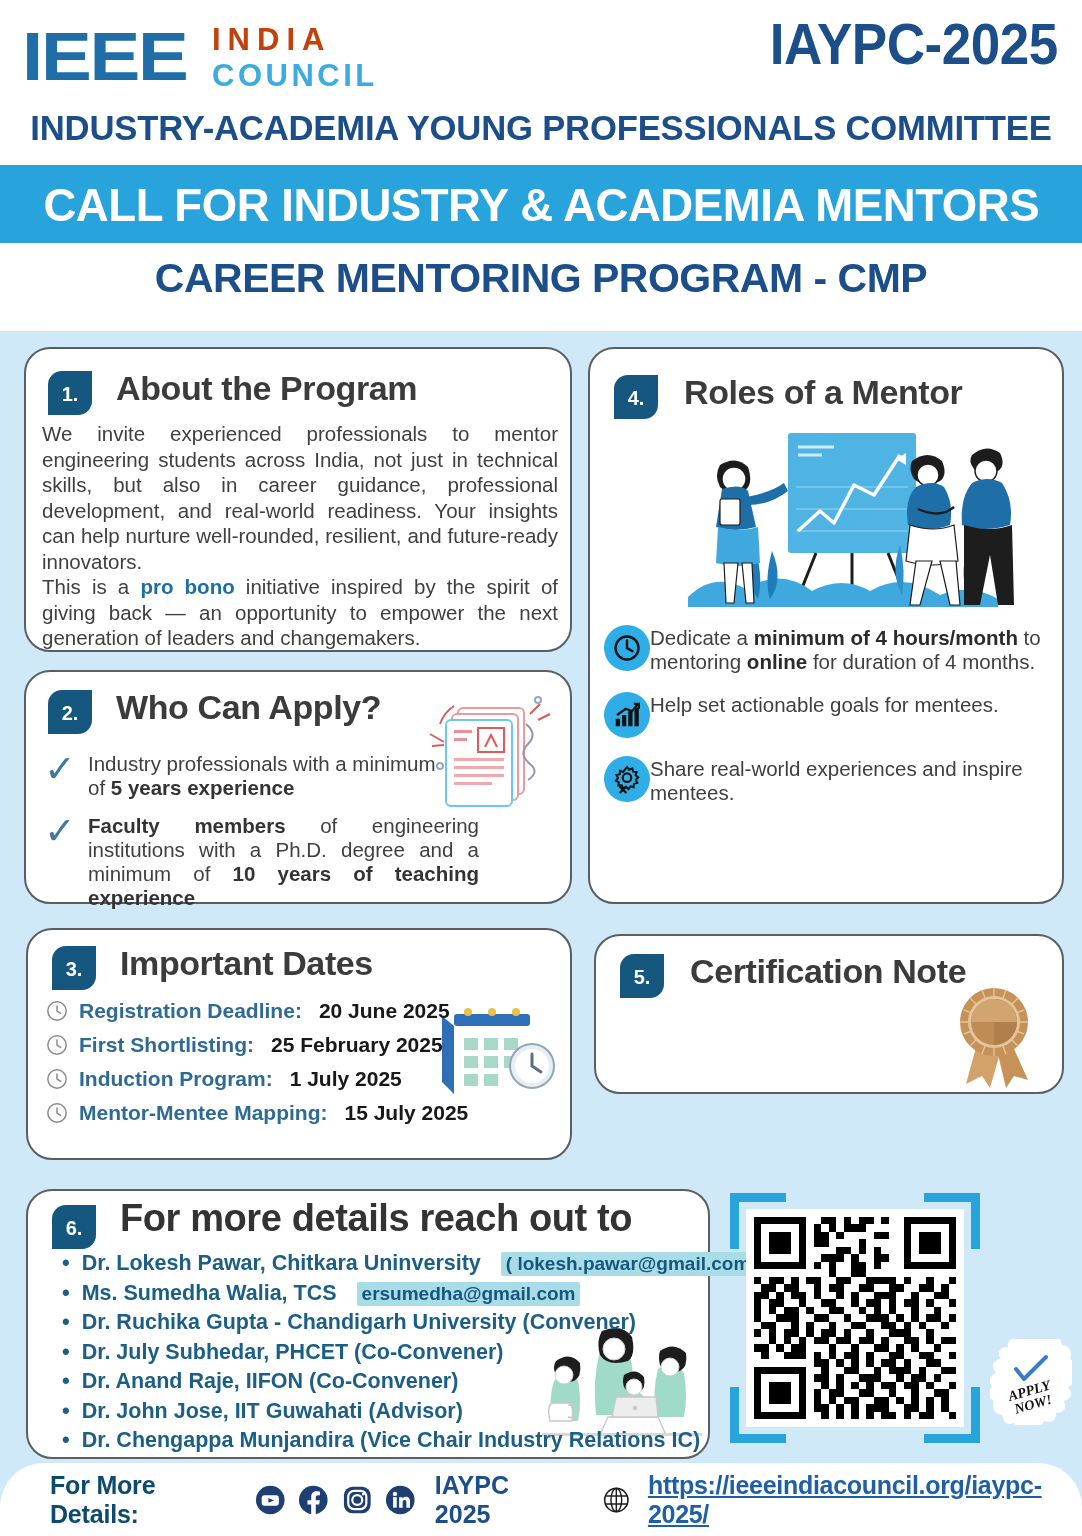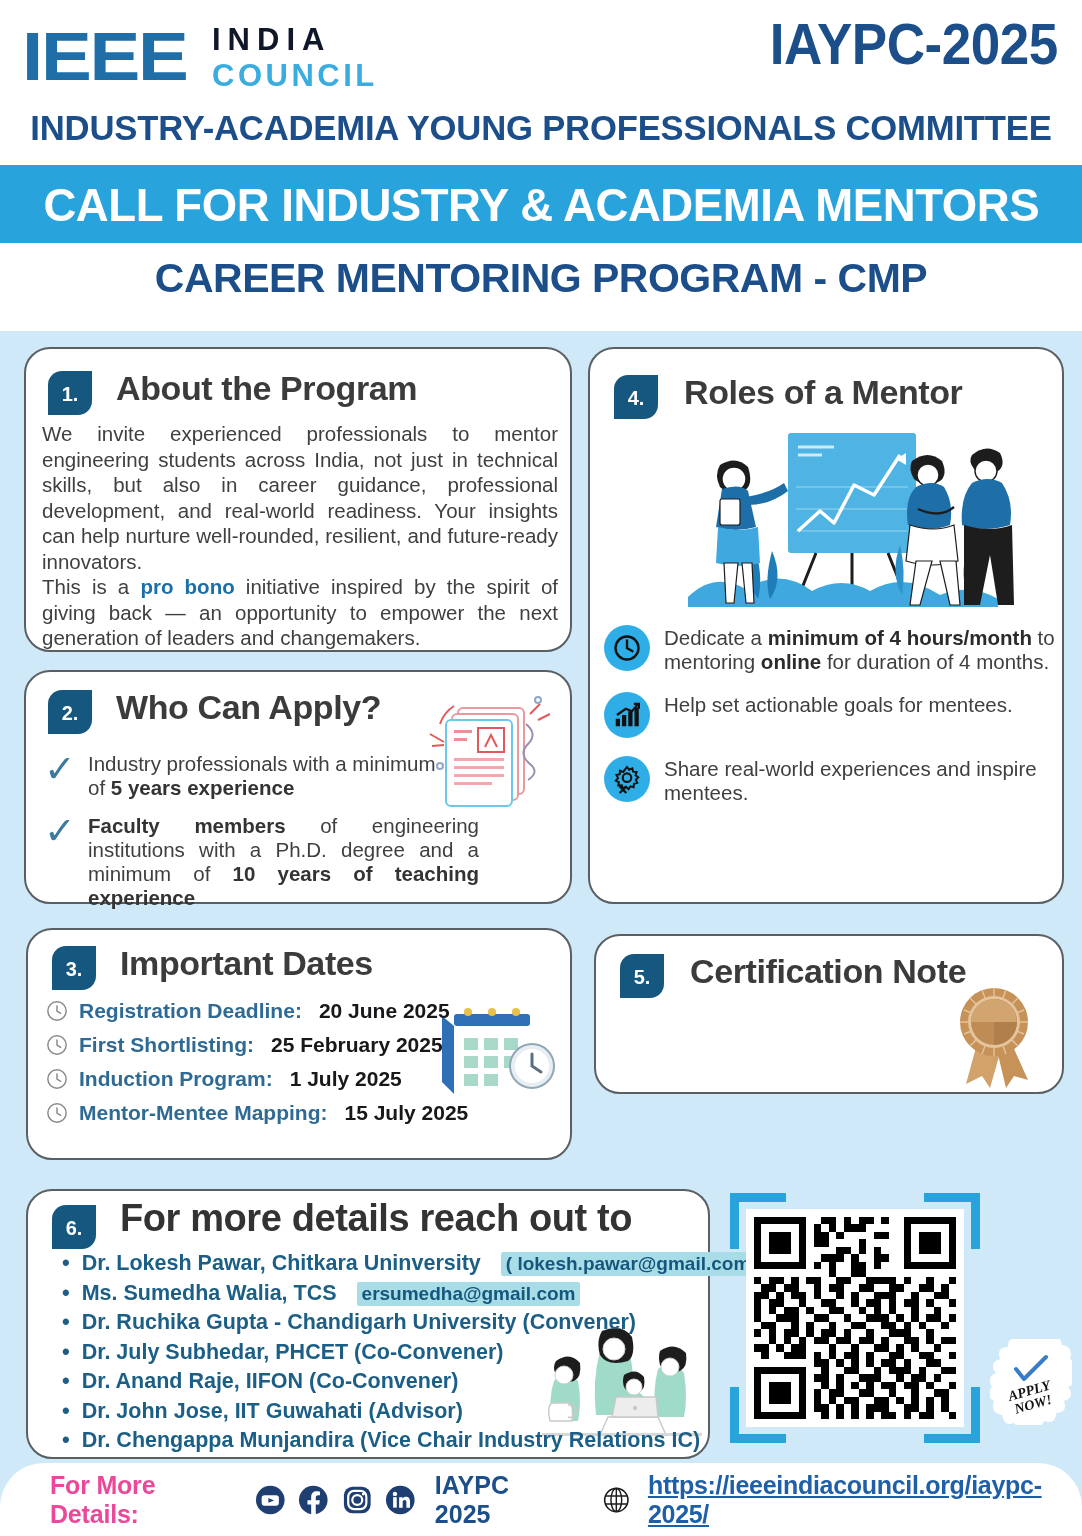--- a/index.html
+++ b/index.html
@@ -26,21 +26,21 @@
     position:absolute; left:22px; top:16px;
     font-family:"Liberation Sans", sans-serif;
     font-weight:bold; font-size:68px; letter-spacing:-2px;
     color:#1F6EA8;
     transform:scaleX(1.12);
     transform-origin:left center;
     line-height:1;
   }
   .ieee-sub { position:absolute; left:212px; top:18px; line-height:1; }
   .ieee-sub .l1 {
-    font-size:31px; font-weight:bold; color:#0f172a; letter-spacing:7px;
+    font-size:31px; font-weight:bold; color:#c2410c; letter-spacing:7px;
   }
   .ieee-sub .l2 {
     font-size:31px; font-weight:bold; color:#3AACE0; letter-spacing:3.5px;
     margin-top:5px;
   }
   .iaypc-title {
     position:absolute; right:24px; top:16px;
     font-size:57px; font-weight:bold; color:#1C4E8A;
     letter-spacing:-0.5px;
     transform:scaleX(0.93); transform-origin:right center;
@@ -131,21 +131,21 @@
   .date-label { font-size:21px; font-weight:bold; color:#2E6A94; }
   .date-val { font-size:21px; font-weight:bold; color:#18181a; margin-left:6px; }
   .cal-art { position:absolute; right:12px; top:72px; width:118px; height:108px; }
 
   
   #card4 { left:588px; top:16px; width:476px; height:557px; }
   #card4 .num-badge { left:24px; top:26px; }
   #card4 .card-title { left:94px; top:24px; }
   .mentor-art { position:absolute; left:78px; top:78px; width:350px; height:188px; }
   .role-list { position:absolute; left:14px; top:276px; width:452px; }
-  .role-row { display:flex; gap:14px; margin-bottom:18px; }
+  .role-row { display:flex; margin-bottom:18px; }
   .role-ic {
     width:46px; height:46px; flex:0 0 46px; border-radius:50%;
     background:#2EADE6; display:flex; align-items:center; justify-content:center;
   }
   .role-text { font-size:20.5px; line-height:24px; color:#3f3f3f; padding-top:1px; }
   .role-text b { color:#2b2b2b; }
 
   
   #card5 { left:594px; top:603px; width:470px; height:160px; }
   #card5 .num-badge { left:24px; top:18px; }
@@ -186,21 +186,21 @@
   .qr-brackets i.br { right:0; bottom:0; border-left:none; border-top:none; }
   .qr-img { position:absolute; left:16px; top:16px; width:218px; height:218px; background:#fff; }
   .apply-badge { position:absolute; left:990px; top:1008px; width:82px; height:86px; }
 
   
   .footer {
     position:absolute; left:0; bottom:0; width:1082px; height:73px;
     background:#ffffff; border-radius:44px 44px 0 0;
     display:flex; align-items:center; padding-left:50px; gap:13px;
   }
-  .footer-label { font-size:25px; font-weight:bold; color:#ec4899; letter-spacing:-0.2px; }
+  .footer-label { font-size:25px; font-weight:bold; color:#0c4a6e; letter-spacing:-0.2px; }
   .soc { width:32px; height:32px; }
   .iaypc-foot { font-size:25px; font-weight:bold; color:#1C4E8A; margin-left:6px; }
   .globe-ic { width:30px; height:30px; margin-left:24px; }
   .foot-url {
     font-size:25px; font-weight:bold; color:#1E5FA8;
     text-decoration:underline; margin-left:4px; letter-spacing:-0.3px;
   }
 </style>
 </head>
 <body>

